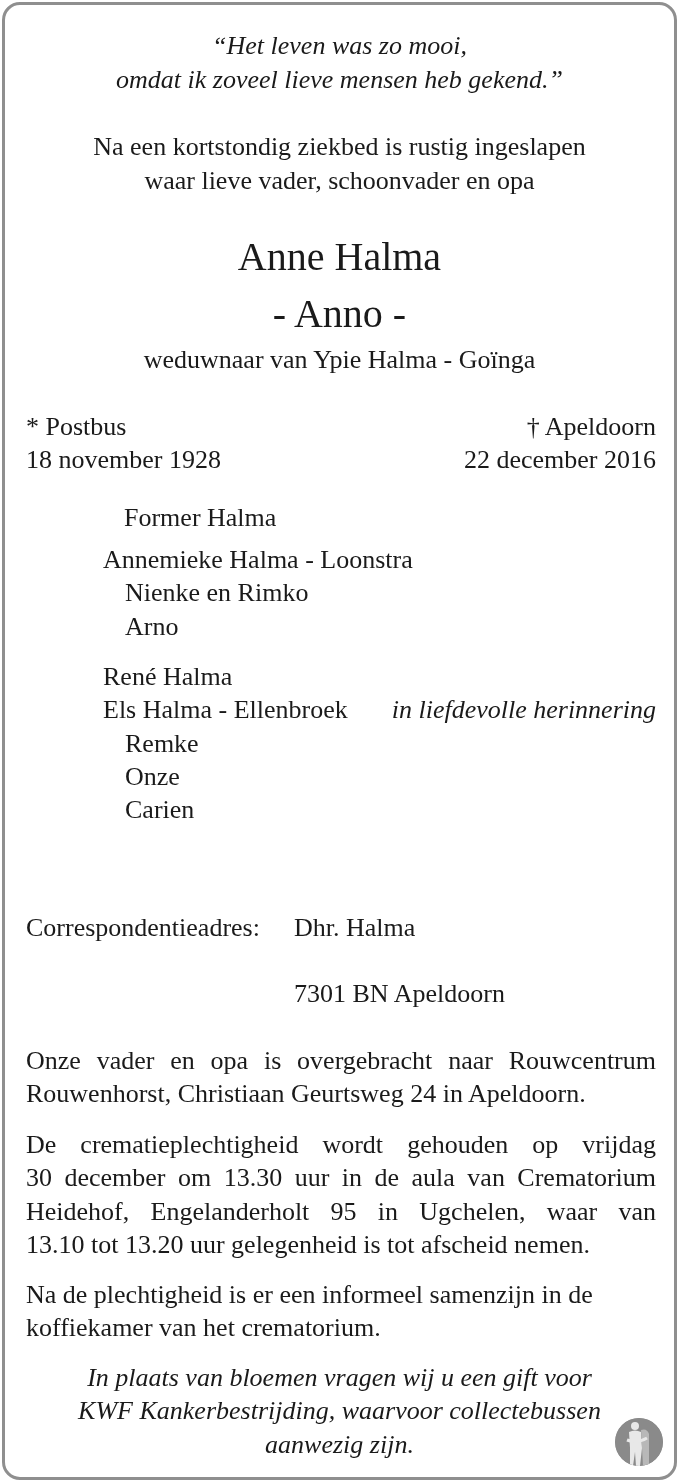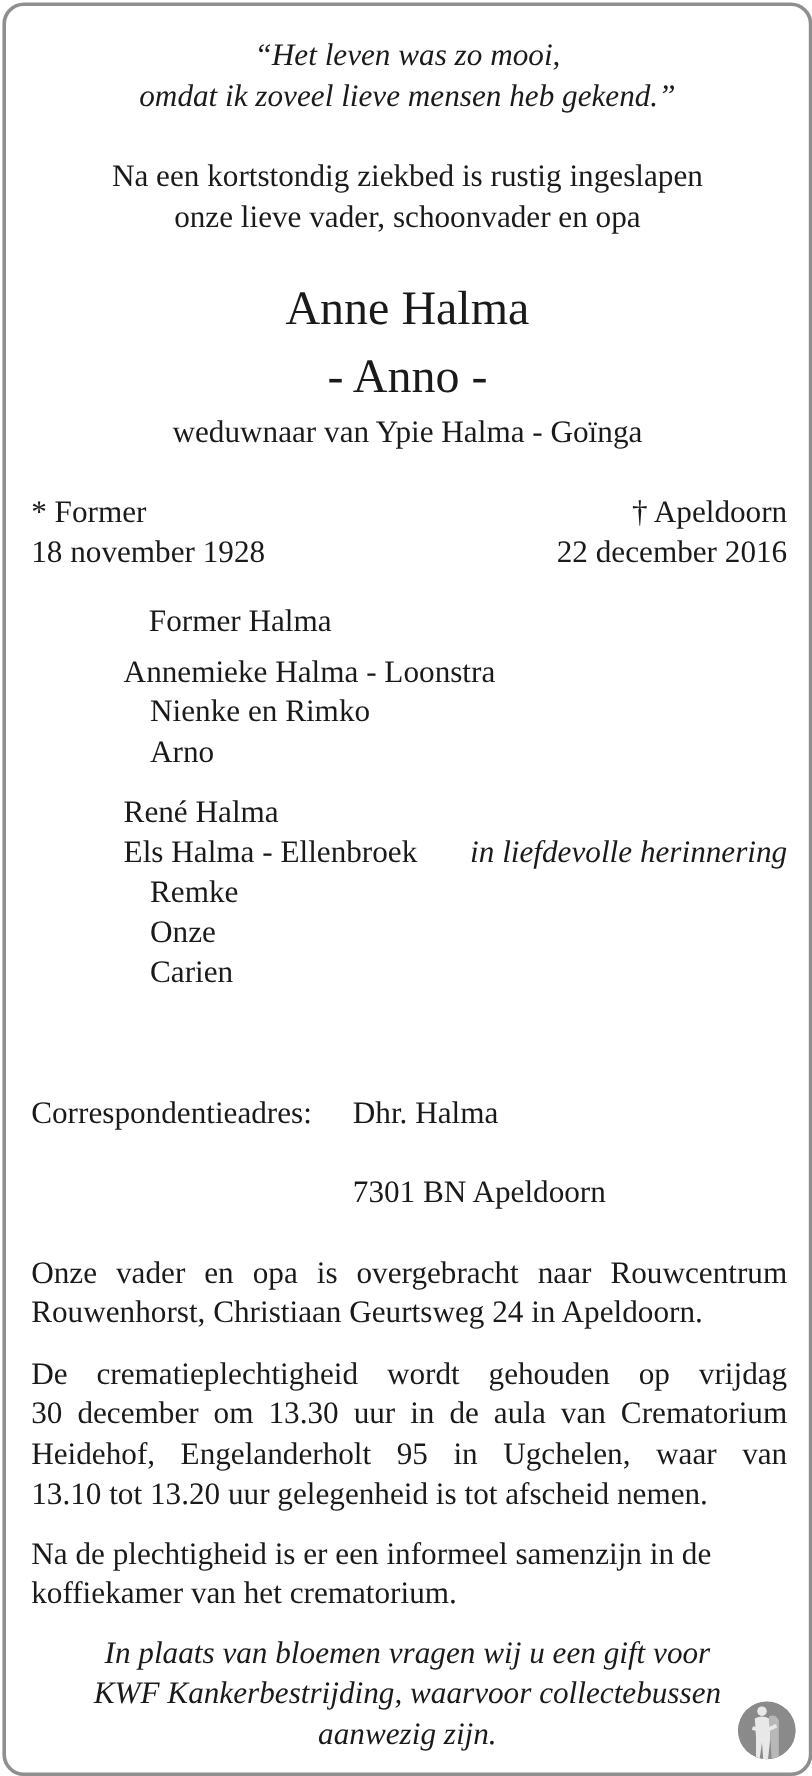--- a/index.html
+++ b/index.html
@@ -23,27 +23,27 @@
   </style>
 </head>
 <body>
 
 <div class="card">
 
   <div class="abs center t26 italic" style="top:24px;">“Het leven was zo mooi,</div>
   <div class="abs center t26 italic" style="top:58px;">omdat ik zoveel lieve mensen heb gekend.”</div>
 
   <div class="abs center t26" style="top:125px;">Na een kortstondig ziekbed is rustig ingeslapen</div>
-  <div class="abs center t26" style="top:159px;">onze lieve vader, schoonvader en opa</div>
+  <div class="abs center t26" style="top:159px;">waar lieve vader, schoonvader en opa</div>
 
   <div class="abs center name" style="top:228px;">Anne Halma</div>
   <div class="abs center nick" style="top:289px;">- Anno -</div>
   <div class="abs center t26" style="top:338px;">weduwnaar van Ypie Halma - Goïnga</div>
 
-  <div class="abs t26" style="left:21px; top:405px;">* Former</div>
+  <div class="abs t26" style="left:21px; top:405px;">* Postbus</div>
   <div class="abs t26" style="left:21px; top:438px;">18 november 1928</div>
   <div class="abs t26" style="right:18px; top:405px; text-align:right;">† Apeldoorn</div>
   <div class="abs t26" style="right:18px; top:438px; text-align:right;">22 december 2016</div>
 
   <div>
     <div class="abs t26" style="left:98px; top:496px;margin-left:21px;">Former Halma</div>
     <div class="abs t26" style="left:98px; top:538px;">Annemieke Halma - Loonstra</div>
     <div class="abs t26" style="left:120px; top:571px;">Nienke en Rimko</div>
     <div class="abs t26" style="left:120px; top:605px;">Arno</div>
 

